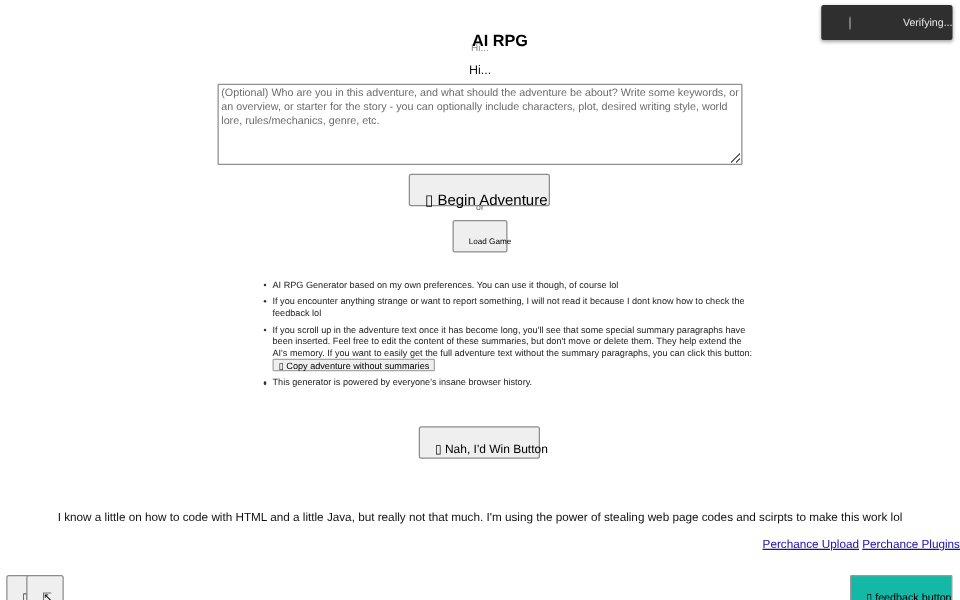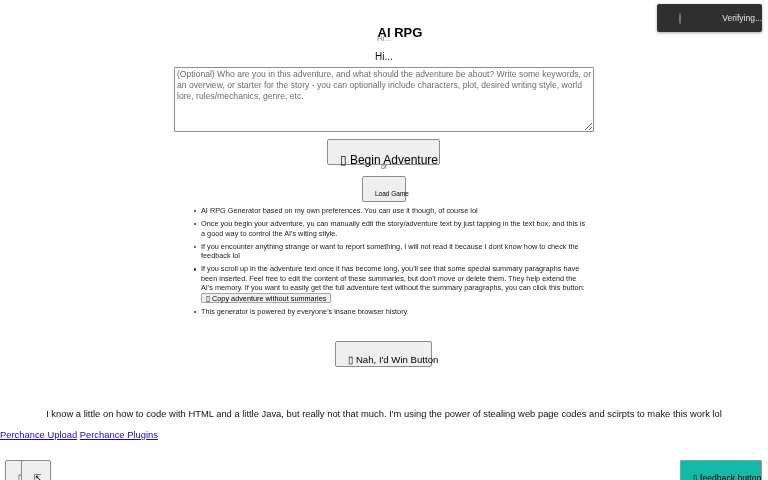--- a/index.html
+++ b/index.html
@@ -40,42 +40,42 @@
   .or-text {
     position:absolute; top:163px; left:0; width:768px; text-align:center;
     font-size:7px; color:#666;
   }
   .load-btn {
     position:absolute; top:176px; left:362px; width:44px; height:11px;
     font-size:6.5px; line-height:9px;
   }
   ul.notes {
     position:absolute; top:206px; left:193px; width:385px;
-    margin:0; padding:0 0 0 8px; list-style:none;
+    margin:17px; padding:0 0 0 8px; list-style:none;
     font-size:7.3px; line-height:9.6px; color:#222;
   }
   ul.notes li { position:relative; margin-bottom:3.4px; }
   ul.notes li::before {
     content:""; position:absolute; left:-7px; top:4px; width:2.4px; height:2.4px; background:#333; border-radius:50%;
   }
   ul.notes a { color:#1a0dab; text-decoration:underline; }
   .copy-btn {
     display:inline-block; height:10px; font-size:7.3px; line-height:9px; padding:0 4px;
     background:#efefef; border:1px solid #a5a5a5; border-radius:1px;
   }
   .nah-btn {
     position:absolute; top:341px; left:335px; width:97px; height:16px;
     font-size:9.6px; line-height:12px;
   }
   .footer-text {
     position:absolute; top:408px; left:0; width:768px; text-align:center;
     font-size:9.4px; color:#111;
   }
   .footer-links {
-    position:absolute; top:429px; left:0; width:768px; text-align:left;
+    position:absolute; top:429px; left:0; width:768px; text-align:right;
     font-size:9.4px;
   }
   .footer-links a { color:#1a0dab; text-decoration:underline; }
   .corner-btn-1 {
     position:absolute; top:460px; left:5px; width:12px; height:12px;
     font-size:8px; line-height:10px; text-align:center;
   }
   .corner-btn-2 {
     position:absolute; top:460px; left:21px; width:30px; height:12px;
     font-size:9px; line-height:10px; text-align:center;
@@ -105,21 +105,20 @@
 <div class="sub-main">Hi...</div>
 
 <textarea class="prompt" placeholder="(Optional) Who are you in this adventure, and what should the adventure be about? Write some keywords, or an overview, or starter for the story - you can optionally include characters, plot, desired writing style, world lore, rules/mechanics, genre, etc." style=""></textarea>
 
 <button class="btn begin-btn">▯ Begin Adventure</button>
 <div class="or-text">or</div>
 <button class="btn load-btn">Load Game</button>
 
 <ul class="notes">
   <li><span>AI RPG Generator based on my own preferences. You can use it though, of course lol</span></li>
-  <li><span>Once you begin your adventure, yu can manually edit the story/adventure text by just tapping in the text box, and this is a good way to control the AI's witing stlyle.</span></li>
   <li><span>If you encounter anything strange or want to report something, I will not read it because I dont know how to check the feedback lol</span></li>
   <li><span>If you scroll up in the adventure text once it has become long, you'll see that some special summary paragraphs have been inserted. Feel free to edit the content of these summaries, but don't move or delete them. They help extend the AI's memory. If you want to easily get the full adventure text without the summary paragraphs, you can click this button: </span><button class="copy-btn">▯ Copy adventure without summaries</button></li>
   <li><span>This generator is powered by everyone's insane browser history.</span></li>
 </ul>
 
 <button class="btn nah-btn">▯ Nah, I'd Win Button</button>
 
 <div class="footer-text">I know a little on how to code with HTML and a little Java, but really not that much. I'm using the power of stealing web page codes and scirpts to make this work lol</div>
 <div class="footer-links">
   <a href="#">Perchance Upload</a>

